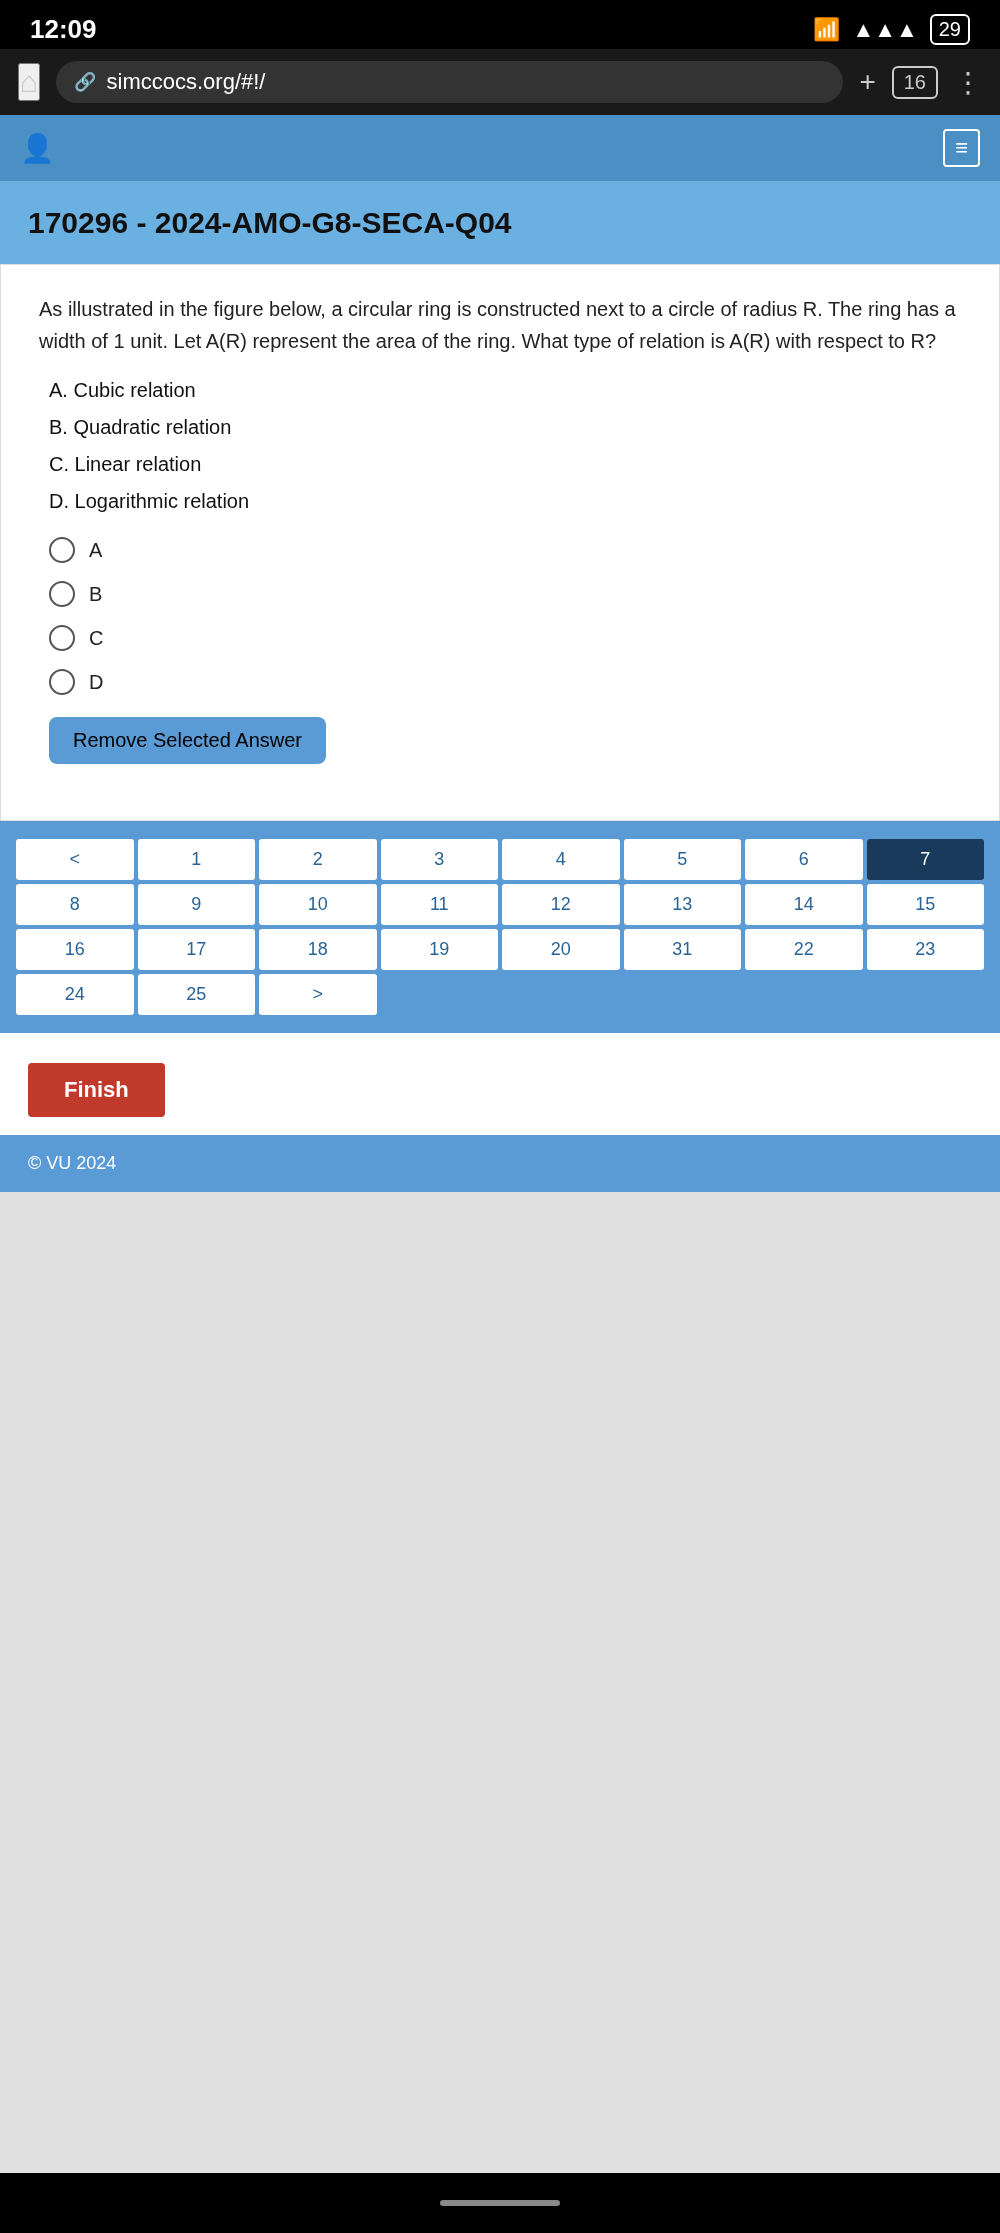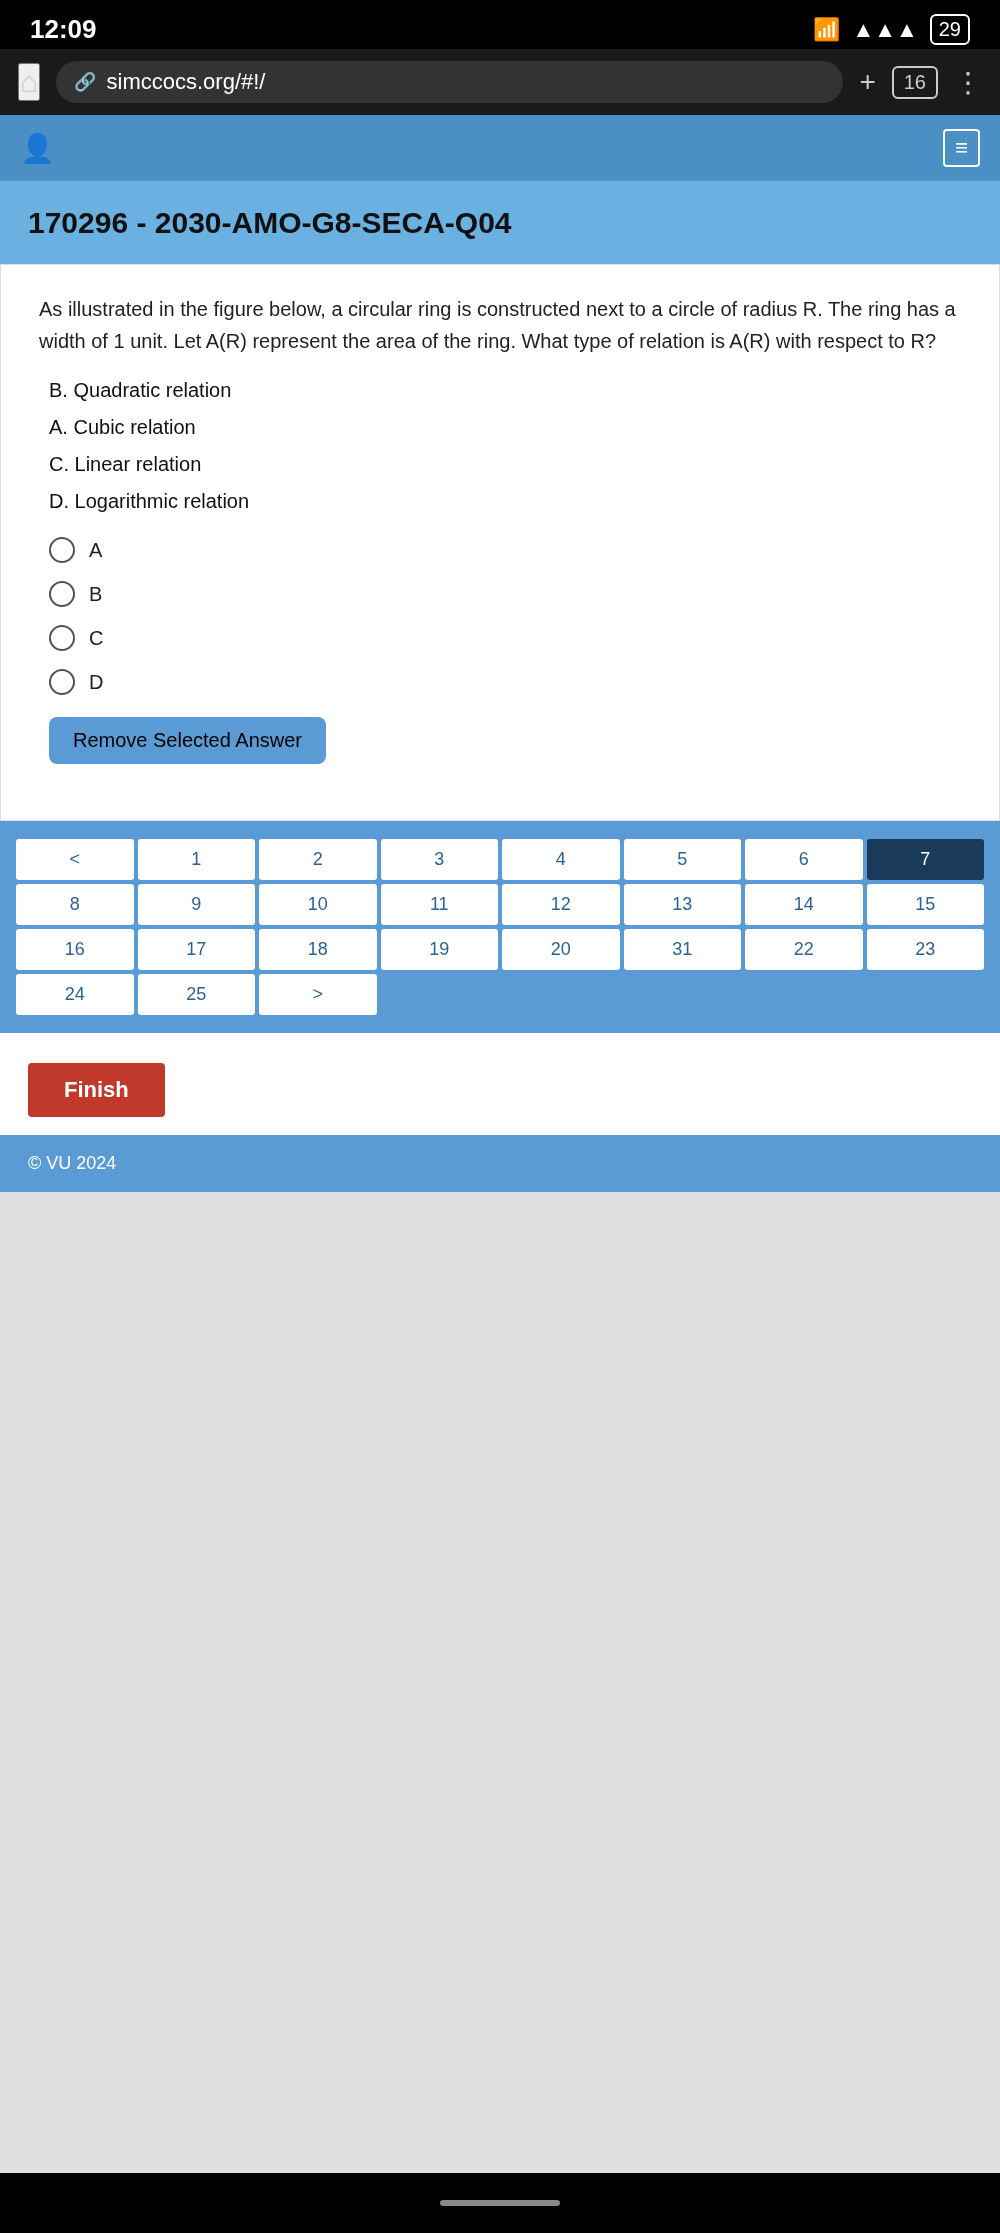--- a/index.html
+++ b/index.html
@@ -314,32 +314,32 @@
 <div class="app-header">
   <span class="app-header-icon">👤</span>
   <button class="hamburger-btn">
     <span>≡</span>
   </button>
 </div>
 
 <div class="main-content">
 
   <div class="question-header">
-    <div class="question-title">170296 - 2030-AMO-G8-SECA-Q04</div>
+    <div class="question-title">170296 - 2024-AMO-G8-SECA-Q04</div>
   </div>
 
   <div class="question-body">
     <p class="question-text">As illustrated in the figure below, a circular ring is constructed next to a circle of radius R. The ring has a width of 1 unit. Let A(R) represent the area of the ring. What type of relation is A(R) with respect to R?</p>
 
     
 
     
     <div class="answer-options">
+      <div class="answer-option-text">A. Cubic relation</div>
       <div class="answer-option-text">B. Quadratic relation</div>
-      <div class="answer-option-text">A. Cubic relation</div>
       <div class="answer-option-text">C. Linear relation</div>
       <div class="answer-option-text">D. Logarithmic relation</div>
     </div>
 
     
     <div class="radio-group">
       <div class="radio-item">
         <div class="radio-circle"></div>
         <span class="radio-label">A</span>
       </div>

